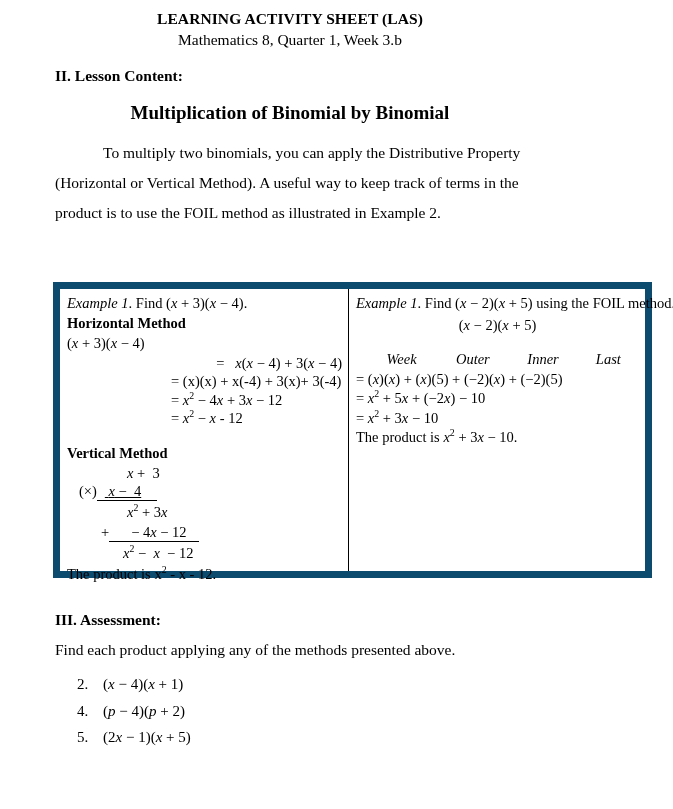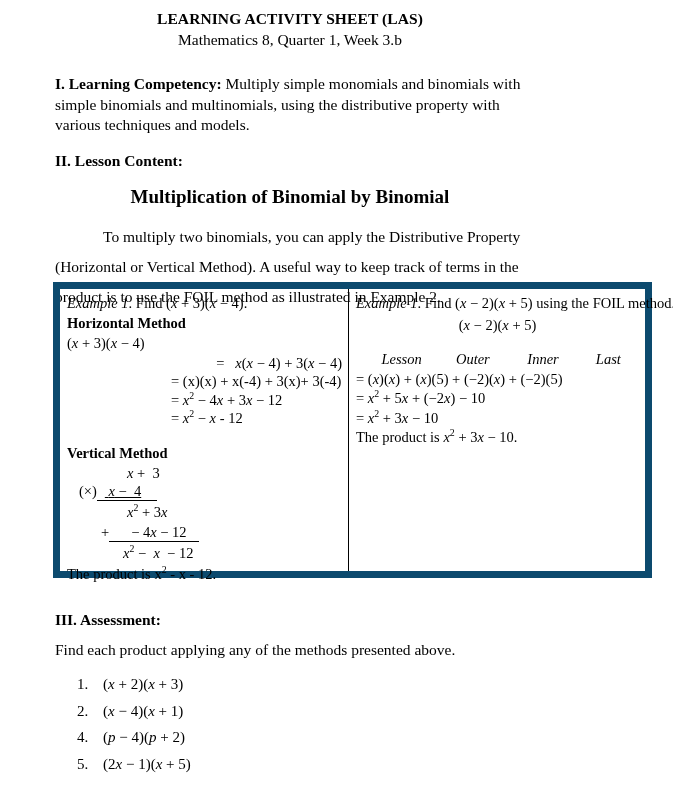--- a/index.html
+++ b/index.html
@@ -163,23 +163,20 @@
 </head>
 <body>
 
 <div class="page">
 
   <div class="hdr">
     <div class="hdr-title">LEARNING ACTIVITY SHEET (LAS)</div>
     <div class="hdr-sub">Mathematics 8, Quarter 1, Week 3.b</div>
   </div>
 
-  <div class="blk sec-i">
-    <b>I. Learning Competency:</b><span> Multiply simple monomials and binomials with simple binomials and multinomials, using the distributive property with various techniques and models.</span>
-  </div>
 
   <div class="blk sec-ii">II. Lesson Content:</div>
 
   <div class="lesson-title">Multiplication of Binomial by Binomial</div>
 
   <div class="intro"><span class="ind"></span><span>To multiply two binomials, you can apply the Distributive Property (Horizontal or Vertical Method). A useful way to keep track of terms in the product is to use the FOIL method as illustrated in Example 2.</span></div>
 
   <div class="exbox">
 
     <div class="excol excol-left">
@@ -210,36 +207,35 @@
       </div>
     </div>
 
     <div class="excol excol-right">
 
       <div class="ex-head"><i>Example 1</i><span class="m">. Find (<i class="mi">x</i> − 2)(<i class="mi">x</i> + 5) using the FOIL method.</span></div>
 
       <div class="e2-expr m">(<i class="mi">x</i> − 2)(<i class="mi">x</i> + 5)</div>
 
       <div class="foil-row">
-        <span class="f-first">Lesson</span>
+        <span class="f-first">Week</span>
         <span class="f-outer">Outer</span>
         <span class="f-inner">Inner</span>
         <span class="f-last">Last</span>
       </div>
 
       <div class="e2-line m">= (<i class="mi">x</i>)(<i class="mi">x</i>) + (<i class="mi">x</i>)(5) + (−2)(<i class="mi">x</i>) + (−2)(5)</div>
       <div class="e2-line m">= <i class="mi">x</i><sup>2</sup> + 5<i class="mi">x</i> + (−2<i class="mi">x</i>) − 10</div>
       <div class="e2-line m">= <i class="mi">x</i><sup>2</sup> + 3<i class="mi">x</i> − 10</div>
       <div class="e2-prod m">The product is <i class="mi">x</i><sup>2</sup> + 3<i class="mi">x</i> − 10.</div>
     </div>
   </div>
 
   <div class="sec-iii">III. Assessment:</div>
   <div class="assess-lead">Find each product applying any of the methods presented above.</div>
 
   <div class="items">
-    <div class="item m"><span class="num">1.</span>(<i class="mi">x</i> + 2)(<i class="mi">x</i> + 3)</div>
     <div class="item m"><span class="num">2.</span>(<i class="mi">x</i> − 4)(<i class="mi">x</i> + 1)</div>
     <div class="item m"><span class="num">4.</span>(<i class="mi">p</i> − 4)(<i class="mi">p</i> + 2)</div>
     <div class="item m"><span class="num">5.</span>(2<i class="mi">x</i> − 1)(<i class="mi">x</i> + 5)</div>
   </div>
 
 </div>
 
 </body></html>

